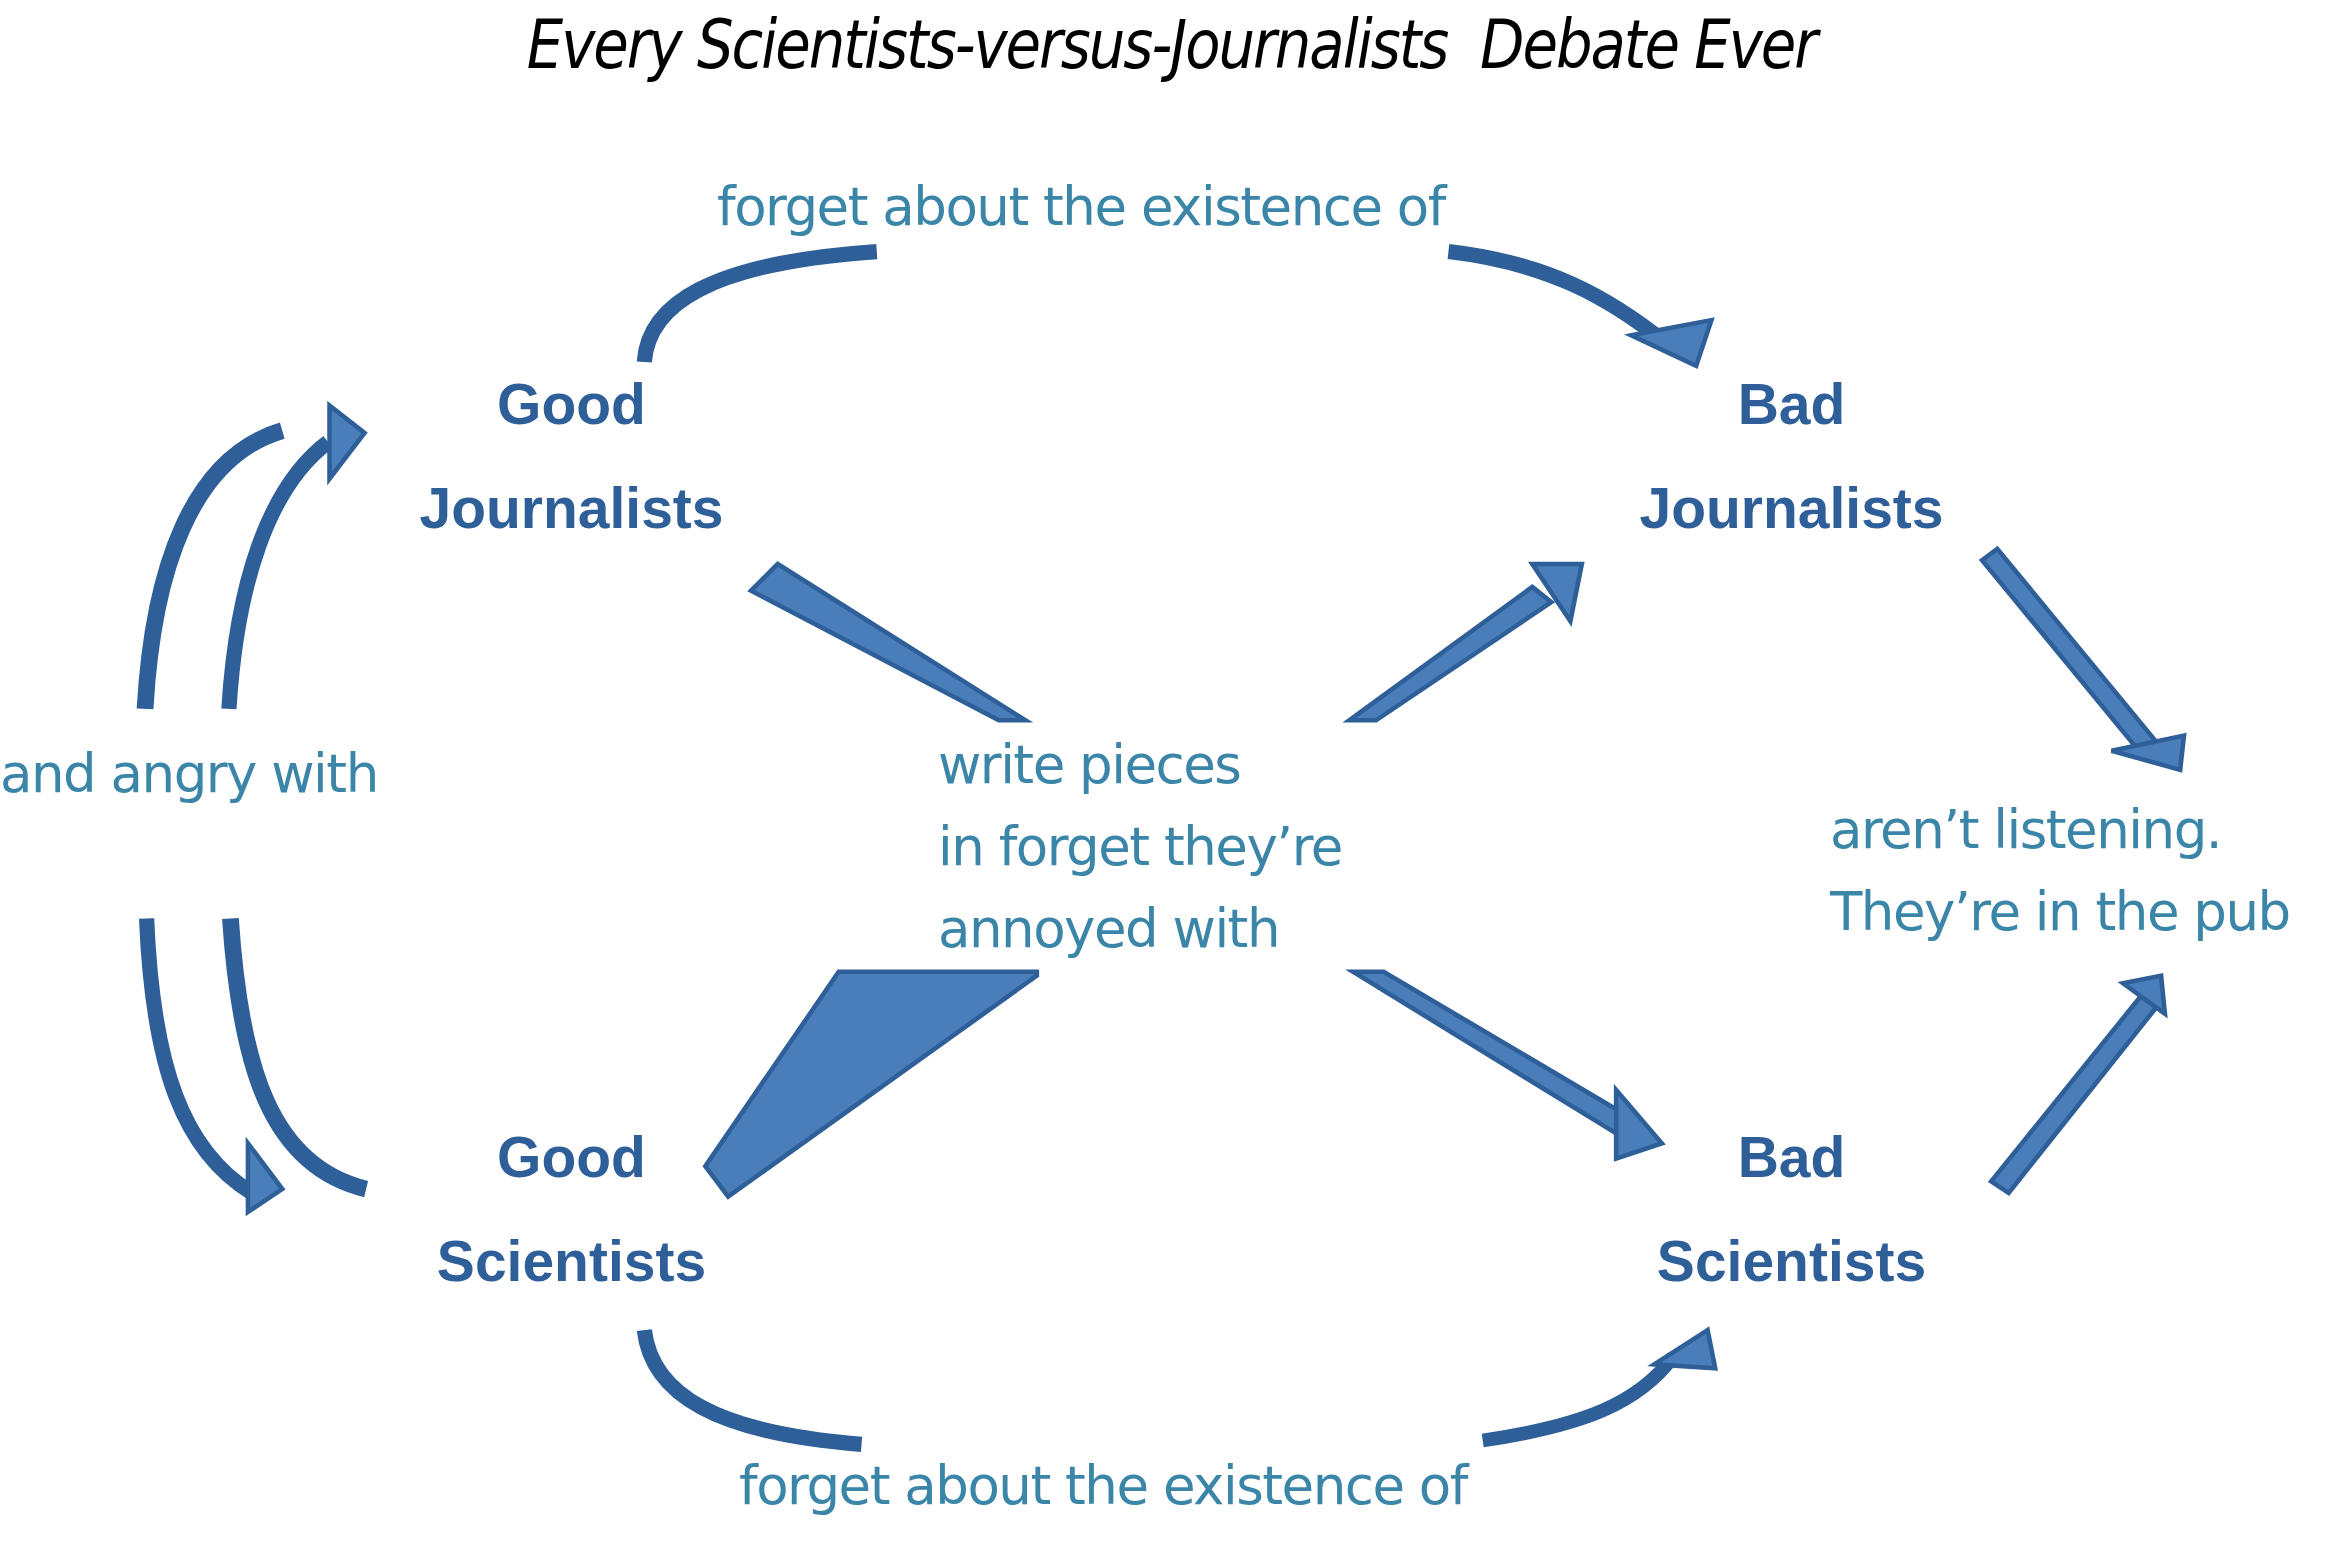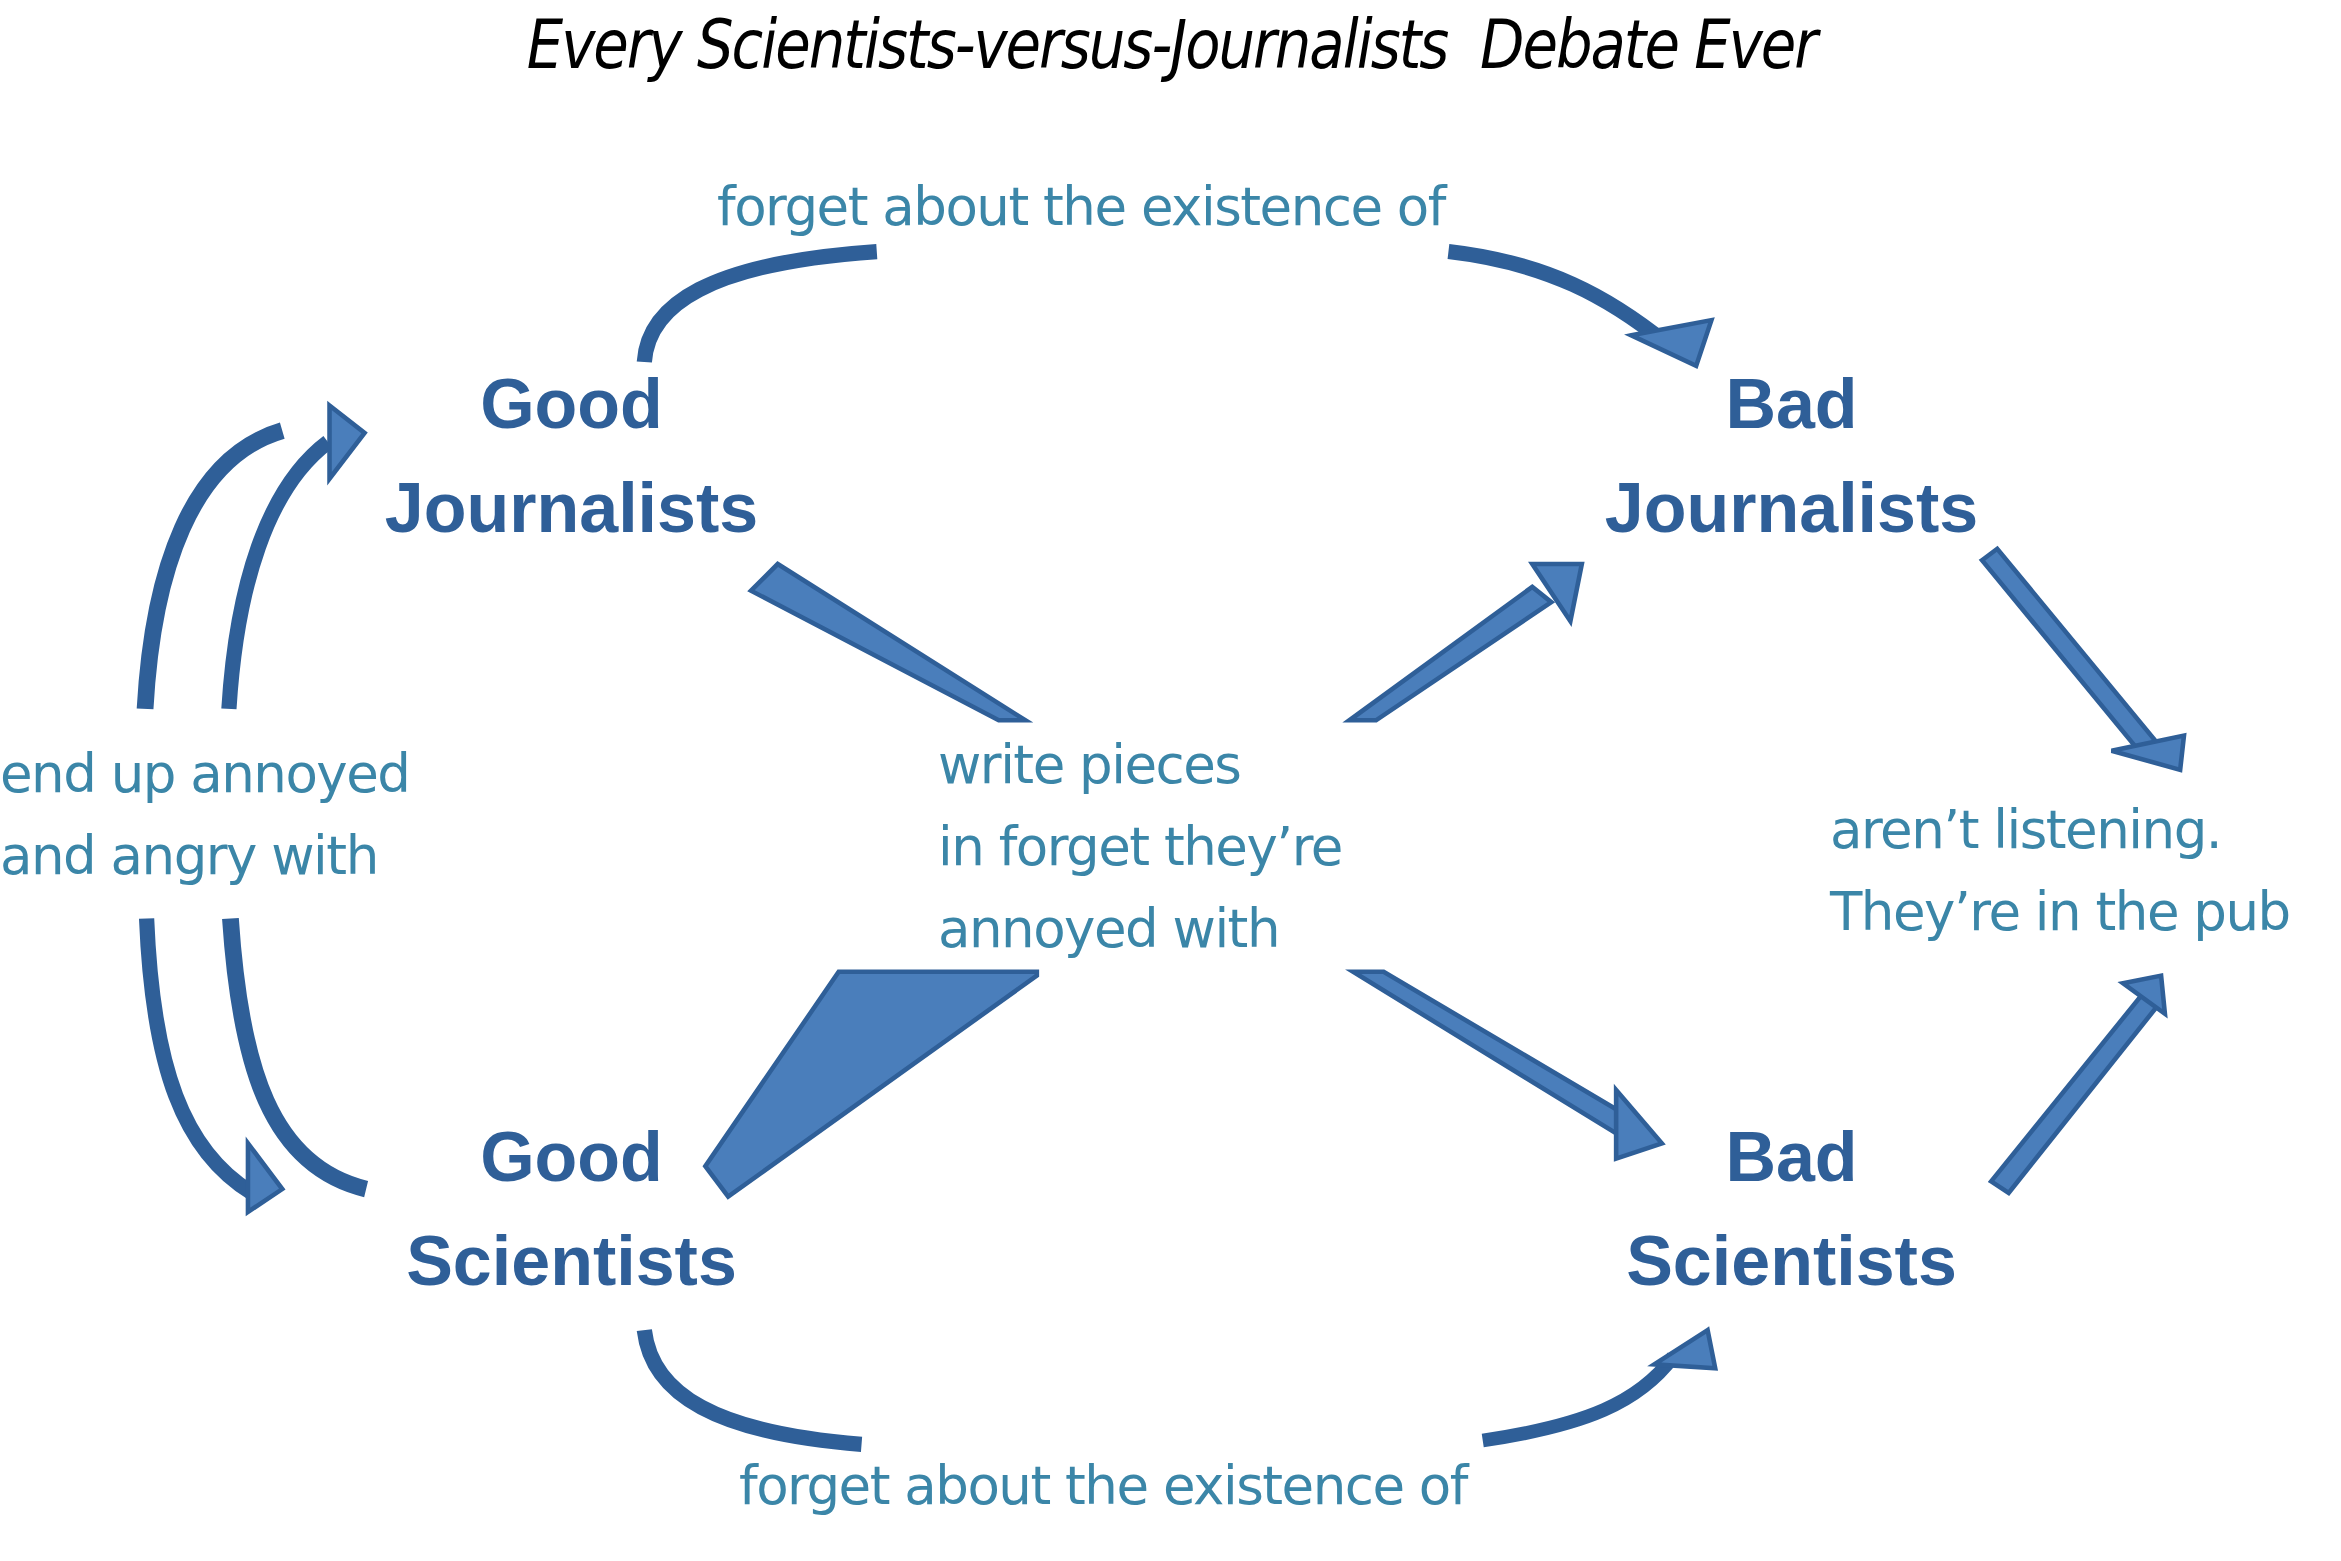--- a/index.html
+++ b/index.html
@@ -34,21 +34,21 @@
       left: 0;
       top: 0;
       width: 2342px;
       height: 1561px;
     }
     .node {
       position: absolute;
       text-align: center;
       font-family: "Liberation Sans", sans-serif;
       font-weight: bold;
-      font-size: 70px;
+      font-size: 57px;
       line-height: 104px;
       color: #2f5f98;
       white-space: nowrap;
     }
     .node span { display: block; }
     .edge-label {
       position: absolute;
       font-family: "DejaVu Sans", sans-serif;
       font-size: 53px;
       line-height: 82px;
@@ -145,21 +145,20 @@
 
 <div class="edge-label" style="left:717px; top:166px; width:884px;">
   <span>forget about the existence of</span>
 </div>
 
 <div class="edge-label" style="left:739px; top:1445px; width:884px;">
   <span>forget about the existence of</span>
 </div>
 
 <div class="edge-label" style="left:0px; top:733px; width:473px;">
-  <span>end up annoyed</span>
   <span>and angry with</span>
 </div>
 
 <div class="edge-label" style="left:938px; top:724px; width:488px;">
   <span>write pieces</span>
   <span>in forget they’re</span>
   <span>annoyed with</span>
 </div>
 
 <div class="edge-label" style="left:1830px; top:789px; width:610px;">

